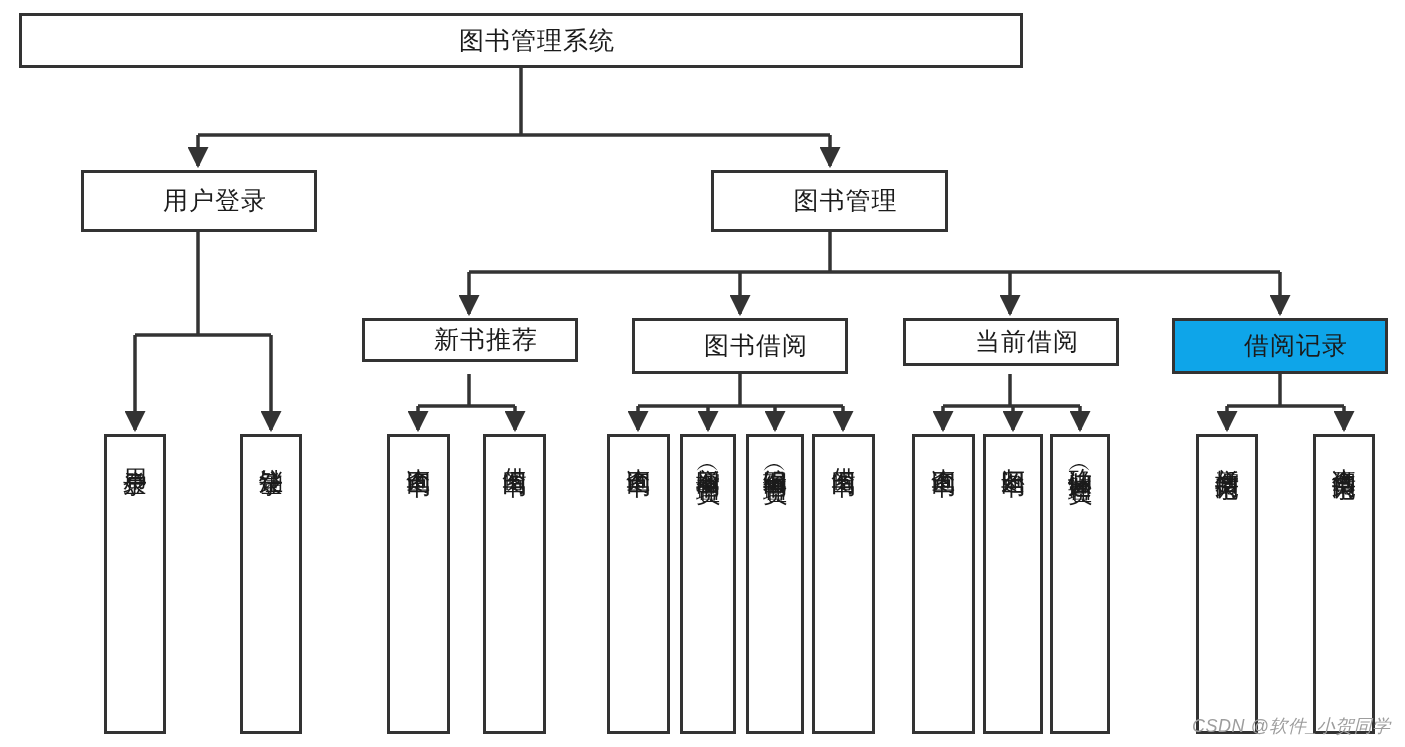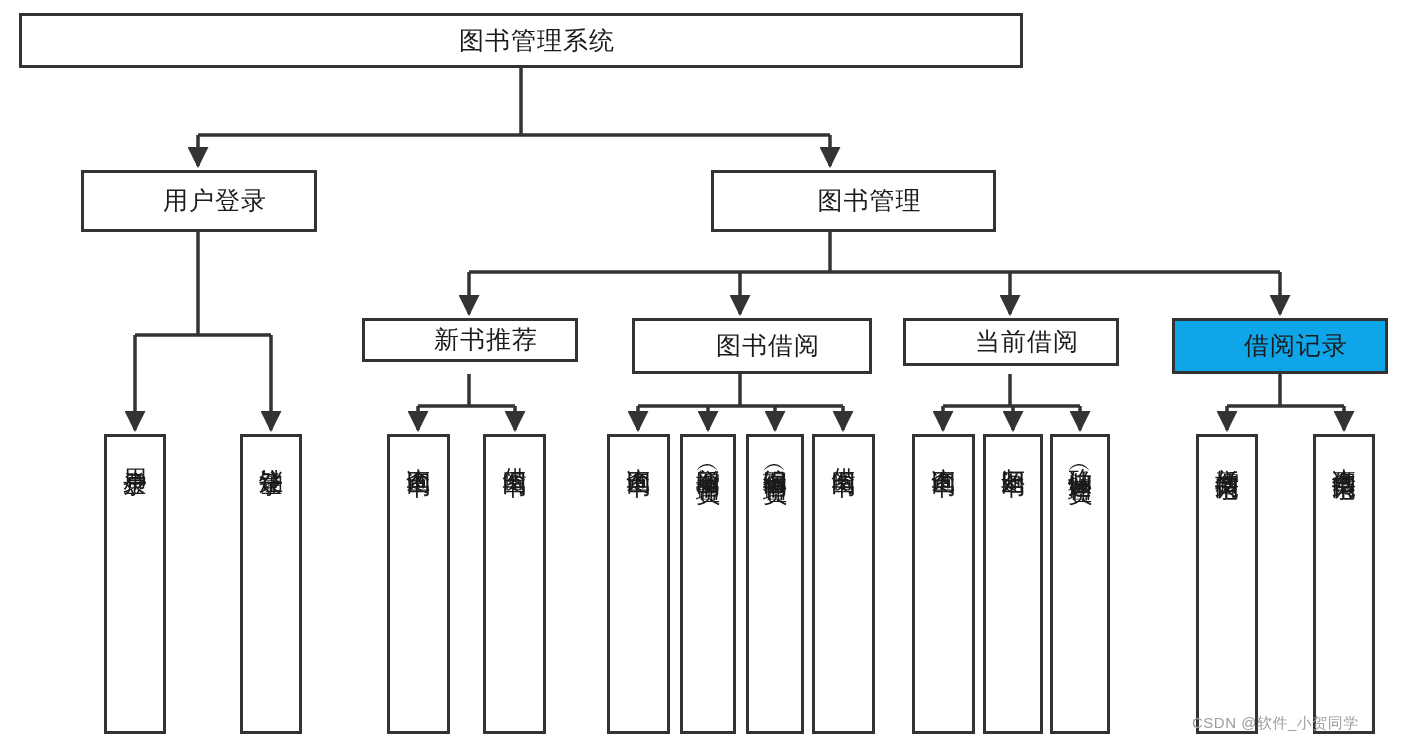--- a/index.html
+++ b/index.html
@@ -56,25 +56,26 @@
     line-height: 1.08;
     letter-spacing: 2px;
     white-space: pre;
   }
   .leaf-mid {
     align-items: center;
     padding-top: 0;
   }
   .watermark {
     position: absolute;
-    font-size: 15px;
+    font-size: 18px;
     color: #9d9d9d;
     white-space: nowrap;
     z-index: 3;
     letter-spacing: 0.5px;
+    font-style: italic;
   }
 </style>
 </head>
 <body>
 
 <div id="canvas">
 
   <svg id="edges" viewBox="0 0 1405 747" xmlns="http://www.w3.org/2000/svg">
     <defs>
       <marker id="arrow" viewBox="0 0 10 10" refX="9" refY="5" markerWidth="6" markerHeight="6" orient="auto-start-reverse">
@@ -125,28 +126,28 @@
     </g>
   </svg>
 
   <div class="node h" style="left: 19px; top: 13px; width: 1004px; height: 55px; border-color: rgb(51, 51, 51); background: rgb(255, 255, 255); color: rgb(27, 27, 27);">
     <span>图书管理系统</span>
   </div>
 
   <div class="node h" style="left: 81px; top: 170px; width: 236px; height: 62px; border-color: rgb(51, 51, 51); background: rgb(255, 255, 255); color: rgb(27, 27, 27);">
     <span>用户登录</span>
   </div>
-  <div class="node h" style="left: 711px; top: 170px; width: 285px; height: 62px; border-color: rgb(51, 51, 51); background: rgb(255, 255, 255); color: rgb(27, 27, 27);">
+  <div class="node h" style="left: 711px; top: 170px; width: 237px; height: 62px; border-color: rgb(51, 51, 51); background: rgb(255, 255, 255); color: rgb(27, 27, 27);">
     <span>图书管理</span>
   </div>
 
   <div class="node h" style="left: 362px; top: 318px; width: 216px; height: 44px; border-color: rgb(51, 51, 51); background: rgb(255, 255, 255); color: rgb(27, 27, 27);">
     <span>新书推荐</span>
   </div>
-  <div class="node h" style="left: 632px; top: 318px; width: 240px; height: 56px; border-color: rgb(51, 51, 51); background: rgb(255, 255, 255); color: rgb(27, 27, 27);">
+  <div class="node h" style="left: 632px; top: 318px; width: 216px; height: 56px; border-color: rgb(51, 51, 51); background: rgb(255, 255, 255); color: rgb(27, 27, 27);">
     <span>图书借阅</span>
   </div>
   <div class="node h" style="left: 903px; top: 318px; width: 216px; height: 48px; border-color: rgb(51, 51, 51); background: rgb(255, 255, 255); color: rgb(27, 27, 27);">
     <span>当前借阅</span>
   </div>
   <div class="node h" style="left: 1172px; top: 318px; width: 216px; height: 56px; border-color: rgb(51, 51, 51); background: #0ea5e9; color: rgb(27, 27, 27);">
     <span>借阅记录</span>
   </div>
 
   <div class="node leaf leaf-mid" style="left: 104px; top: 434px; width: 62px; height: 300px; border-color: rgb(51, 51, 51); background: rgb(255, 255, 255); color: rgb(27, 27, 27);">

